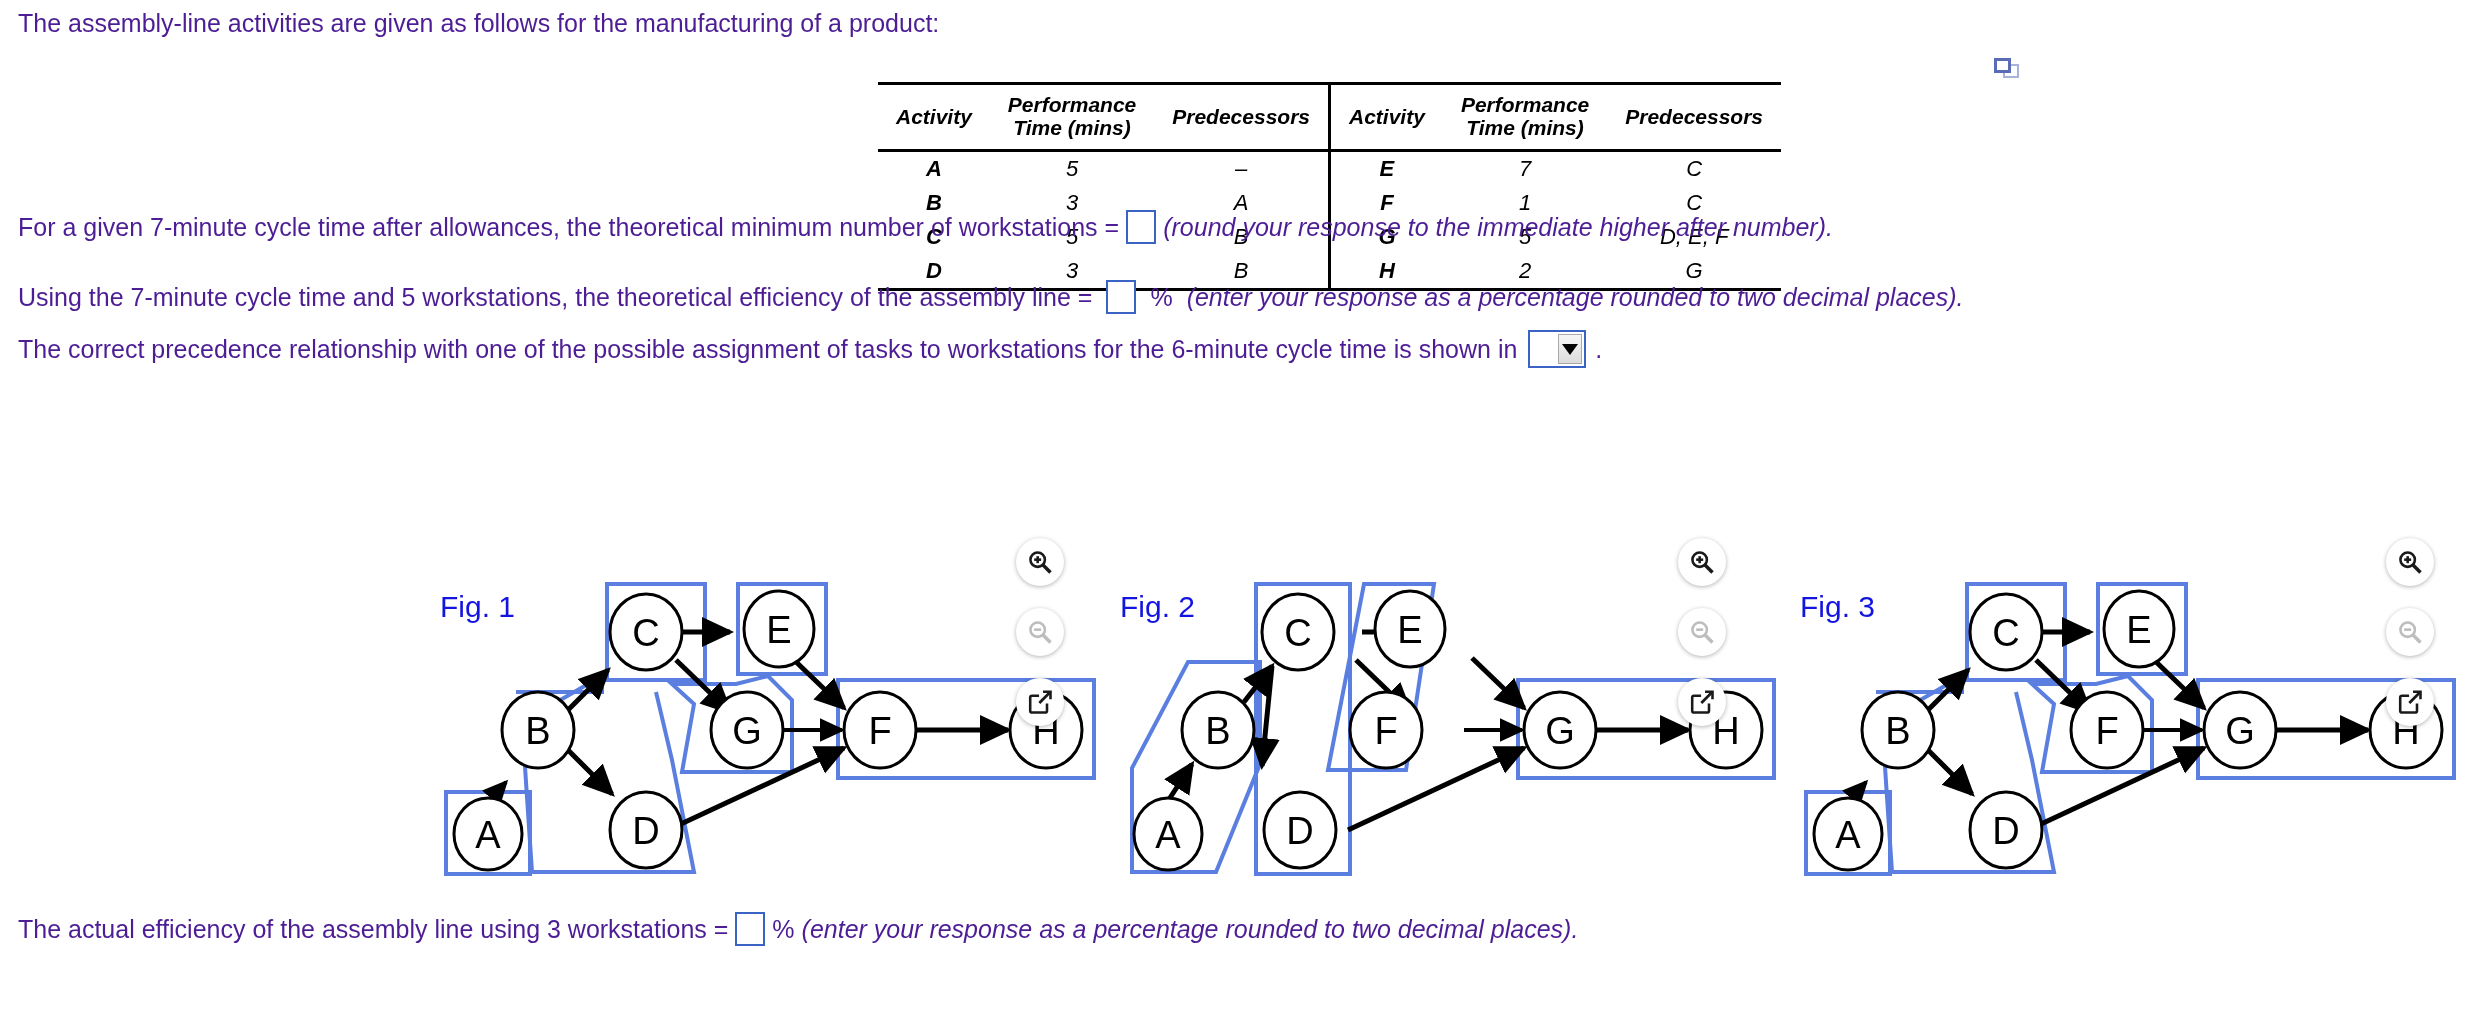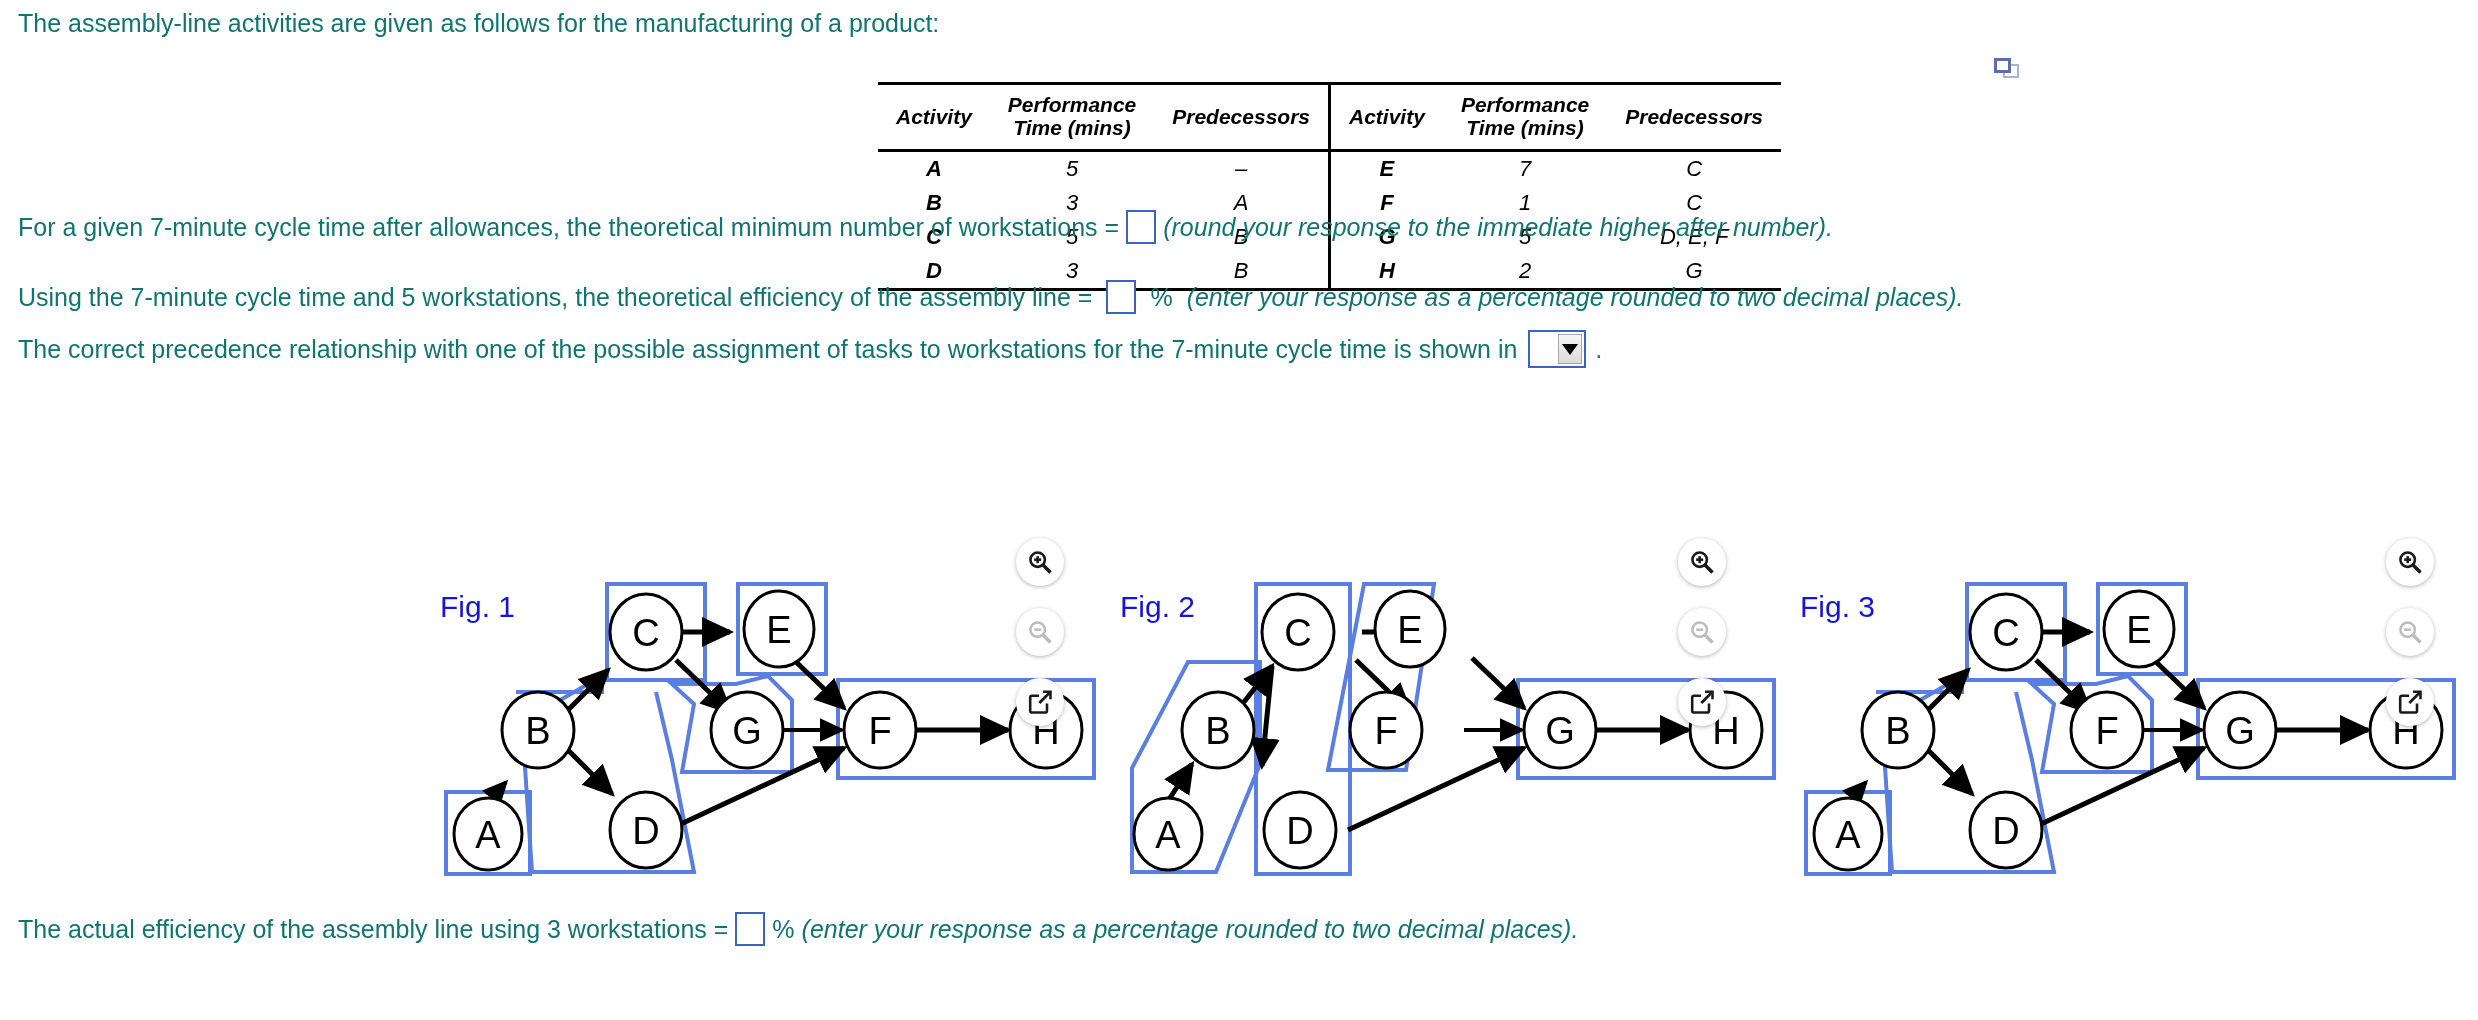--- a/index.html
+++ b/index.html
@@ -13,21 +13,21 @@
   }
 
   
   .q-line{
     position:absolute;
     font-size:25px;
     line-height:30px;
     white-space:nowrap;
     display:flex;
     align-items:center;
-    color:#0f766e;
+    color:#4c1d95;
   }
   .q-line .ital{font-style:italic;}
 
   
   .ansbox{
     display:inline-block;
     width:30px;height:34px;
     border:2px solid #3b63c4;
     background:#ffffff;
     margin:0 7px;
@@ -190,21 +190,21 @@
 </div>
 
 <div class="q-line" style="left:18px;top:280px;gap:7px;">
   <span>Using the 7-minute cycle time and 5 workstations, the theoretical efficiency of the assembly line =</span>
   <span class="ansbox"></span>
   <span style="margin-right:7px;">%</span>
   <span class="ital">(enter your response as a percentage rounded to two decimal places).</span>
 </div>
 
 <div class="q-line" style="left:18px;top:330px;">
-  <span>The correct precedence relationship with one of the possible assignment of tasks to workstations for the 7-minute cycle time is shown in</span>
+  <span>The correct precedence relationship with one of the possible assignment of tasks to workstations for the 6-minute cycle time is shown in</span>
   <span class="dropbox">
     <span></span>
     <span class="arrowbtn">
         <i></i>
       </span>
   </span>
   <span>.</span>
 </div>
 
 <div class="fig" id="fig1" style="left:440px;">

